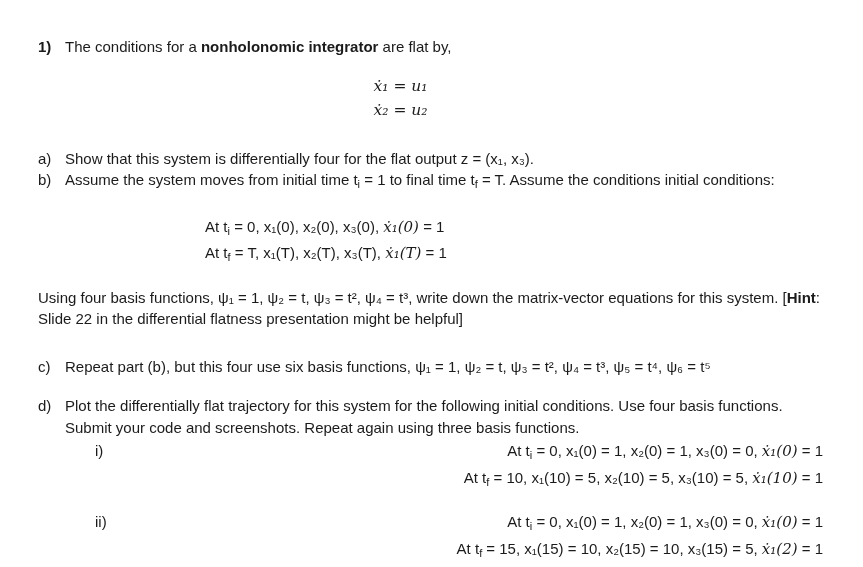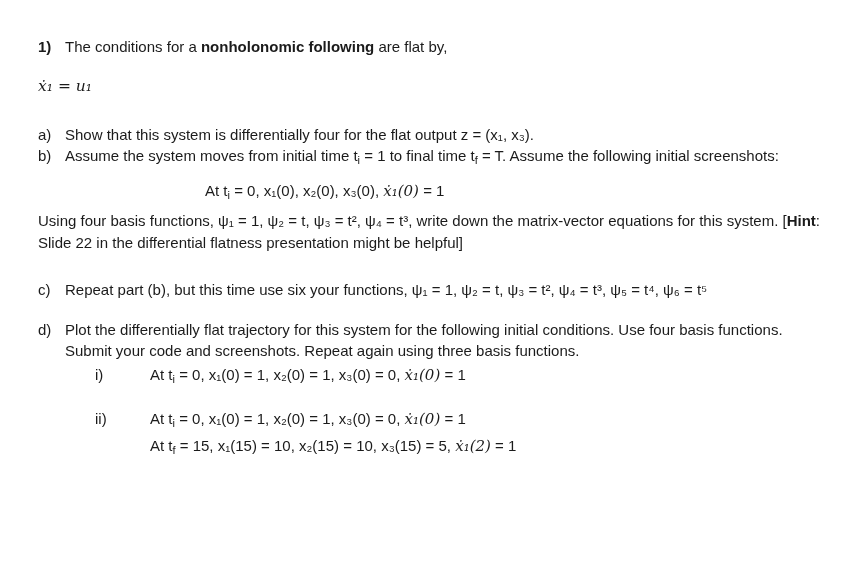--- a/index.html
+++ b/index.html
@@ -23,84 +23,88 @@
   .bold, .s-b { font-weight: 700; }
   .s-m {
     font-family: "DejaVu Serif", serif;
     font-style: italic;
   }
   .s-sub {
     font-size: 11px;
     vertical-align: -3px;
   }
   .equations {
+    text-align: center;
     margin: 16px 60px 26px 0;
     line-height: 23px;
   }
   .eq-line { font-size: 15.5px; }
   .conditions {
     padding-left: 167px;
-    margin-top: 8px;
+    margin-top: 20px;
   }
   .cond-line { line-height: 21.5px; }
-  .paragraph { margin-top: 4px; }
+  .paragraph { margin-top: 18px; }
   .gap-lg { margin-top: 26px; }
   .gap-md { margin-top: 18px; }
   .gap-sm { margin-top: 2px; }
   .sub-item {
     display: flex;
     padding-left: 57px;
   }
   .sub-label { flex: 0 0 55px; }
-  .sub-lines { flex: 1; }
+  .sub-lines { flex: 1; text-align: right; }
 </style>
 </head>
 <body>
 
 <div class="page">
 
   <div class="row">
     <span class="label bold">1)</span>
-    <div class="text"><span>The conditions for a </span><span class="s-b">nonholonomic following</span><span> are flat by,</span></div>
+    <div class="text"><span>The conditions for a </span><span class="s-b">nonholonomic integrator</span><span> are flat by,</span></div>
   </div>
 
   <div class="equations">
     <div class="eq-line"><span class="s-m">ẋ₁ = u₁</span></div>
+    <div class="eq-line"><span class="s-m">ẋ₂ = u₂</span></div>
   </div>
 
   <div class="row">
     <span class="label">a)</span>
     <div class="text"><span>Show that this system is differentially four for the flat output z = (x₁, x₃).</span></div>
   </div>
 
   <div class="row">
     <span class="label">b)</span>
-    <div class="text"><span>Assume the system moves from initial time t</span><span class="s-sub">i</span><span> = 1 to final time t</span><span class="s-sub">f</span><span> = T. Assume the following initial screenshots:</span></div>
+    <div class="text"><span>Assume the system moves from initial time t</span><span class="s-sub">i</span><span> = 1 to final time t</span><span class="s-sub">f</span><span> = T. Assume the conditions initial conditions:</span></div>
   </div>
 
   <div class="conditions">
     <div class="cond-line"><span>At t</span><span class="s-sub">i</span><span> = 0, x₁(0), x₂(0), x₃(0), </span><span class="s-m">ẋ₁(0)</span><span> = 1</span></div>
+    <div class="cond-line"><span>At t</span><span class="s-sub">f</span><span> = T, x₁(T), x₂(T), x₃(T), </span><span class="s-m">ẋ₁(T)</span><span> = 1</span></div>
   </div>
 
   <div class="paragraph"><span>Using four basis functions, ψ₁ = 1, ψ₂ = t, ψ₃ = t², ψ₄ = t³, write down the matrix-vector equations for this system. [</span><span class="s-b">Hint</span><span>: Slide 22 in the differential flatness presentation might be helpful]</span></div>
 
   <div class="row gap-lg">
     <span class="label">c)</span>
-    <div class="text"><span>Repeat part (b), but this time use six your functions, ψ₁ = 1, ψ₂ = t, ψ₃ = t², ψ₄ = t³, ψ₅ = t⁴, ψ₆ = t⁵</span></div>
+    <div class="text"><span>Repeat part (b), but this four use six basis functions, ψ₁ = 1, ψ₂ = t, ψ₃ = t², ψ₄ = t³, ψ₅ = t⁴, ψ₆ = t⁵</span></div>
   </div>
 
   <div class="row gap-md">
     <span class="label">d)</span>
     <div class="text"><span>Plot the differentially flat trajectory for this system for the following initial conditions. Use four basis functions. Submit your code and screenshots. Repeat again using three basis functions.</span></div>
   </div>
 
   <div class="sub-item gap-sm">
     <span class="sub-label">i)</span>
     <div class="sub-lines">
       <div class="cond-line"><span>At t</span><span class="s-sub">i</span><span> = 0, x₁(0) = 1, x₂(0) = 1, x₃(0) = 0, </span><span class="s-m">ẋ₁(0)</span><span> = 1</span></div>
+      <div class="cond-line"><span>At t</span><span class="s-sub">f</span><span> = 10, x₁(10) = 5, x₂(10) = 5, x₃(10) = 5, </span><span class="s-m">ẋ₁(10)</span><span> = 1</span></div>
     </div>
   </div>
 
   <div class="sub-item gap-md">
     <span class="sub-label">ii)</span>
     <div class="sub-lines">
       <div class="cond-line"><span>At t</span><span class="s-sub">i</span><span> = 0, x₁(0) = 1, x₂(0) = 1, x₃(0) = 0, </span><span class="s-m">ẋ₁(0)</span><span> = 1</span></div>
       <div class="cond-line"><span>At t</span><span class="s-sub">f</span><span> = 15, x₁(15) = 10, x₂(15) = 10, x₃(15) = 5, </span><span class="s-m">ẋ₁(2)</span><span> = 1</span></div>
     </div>
   </div>

